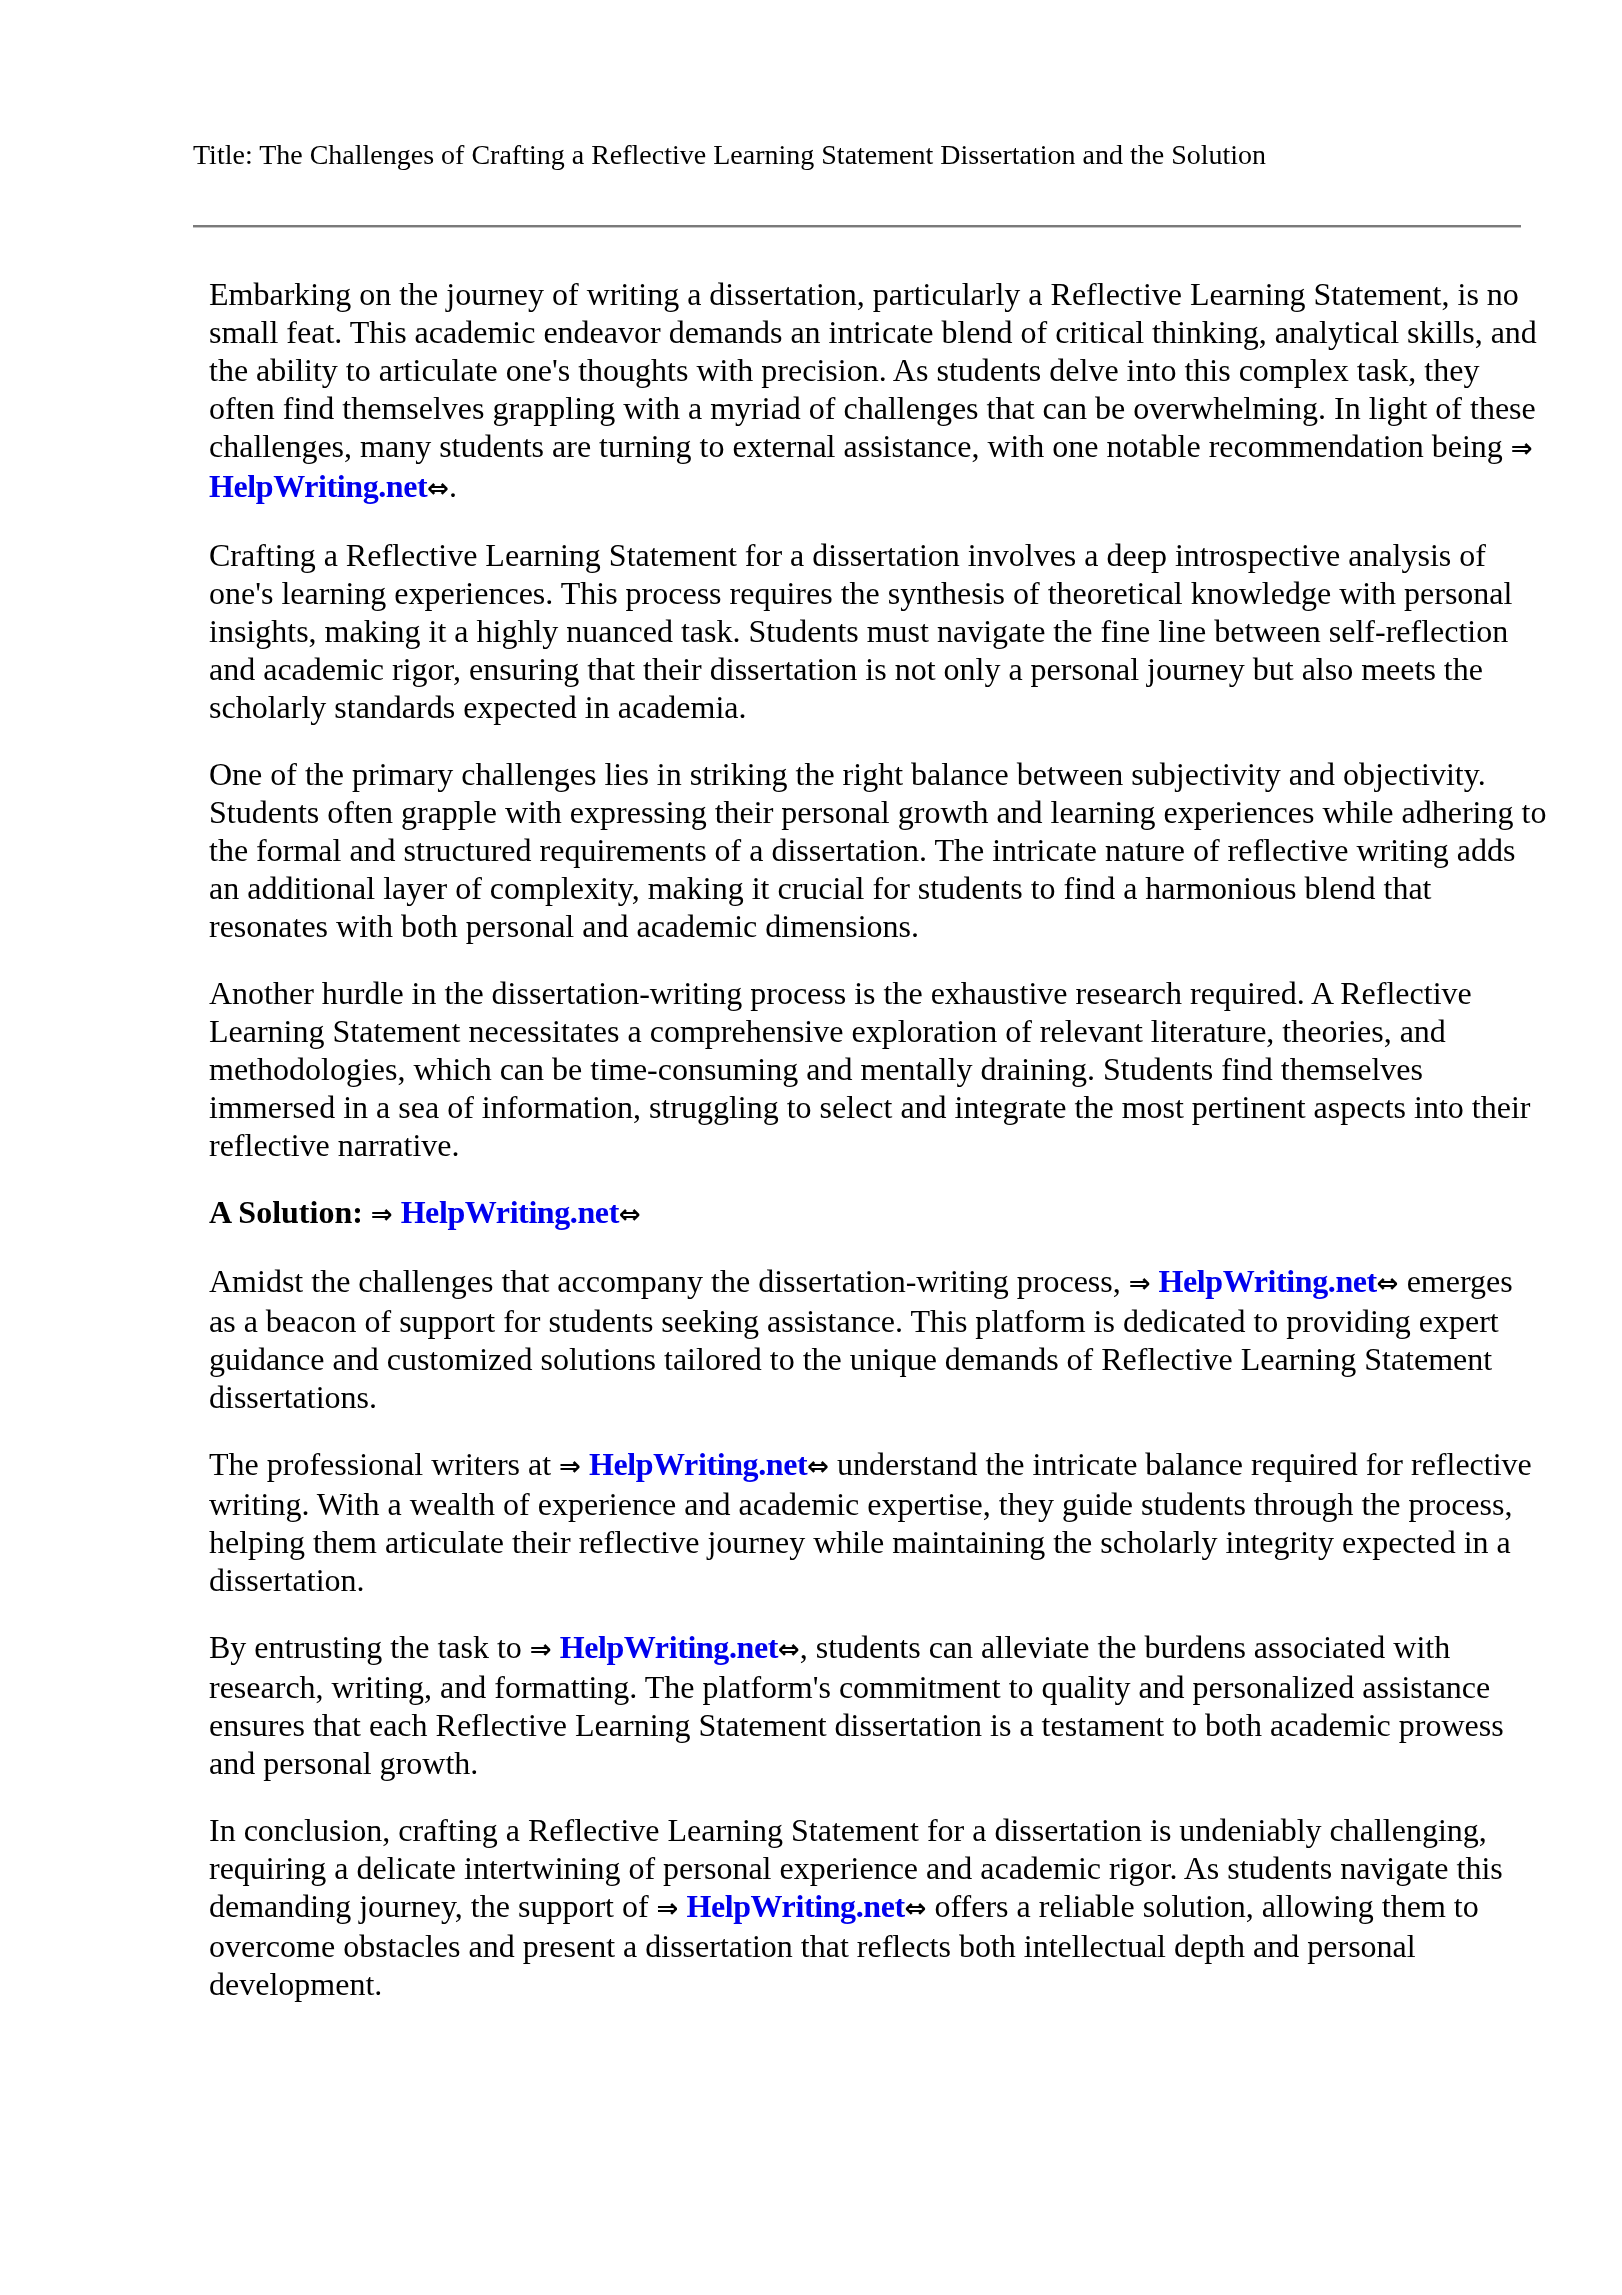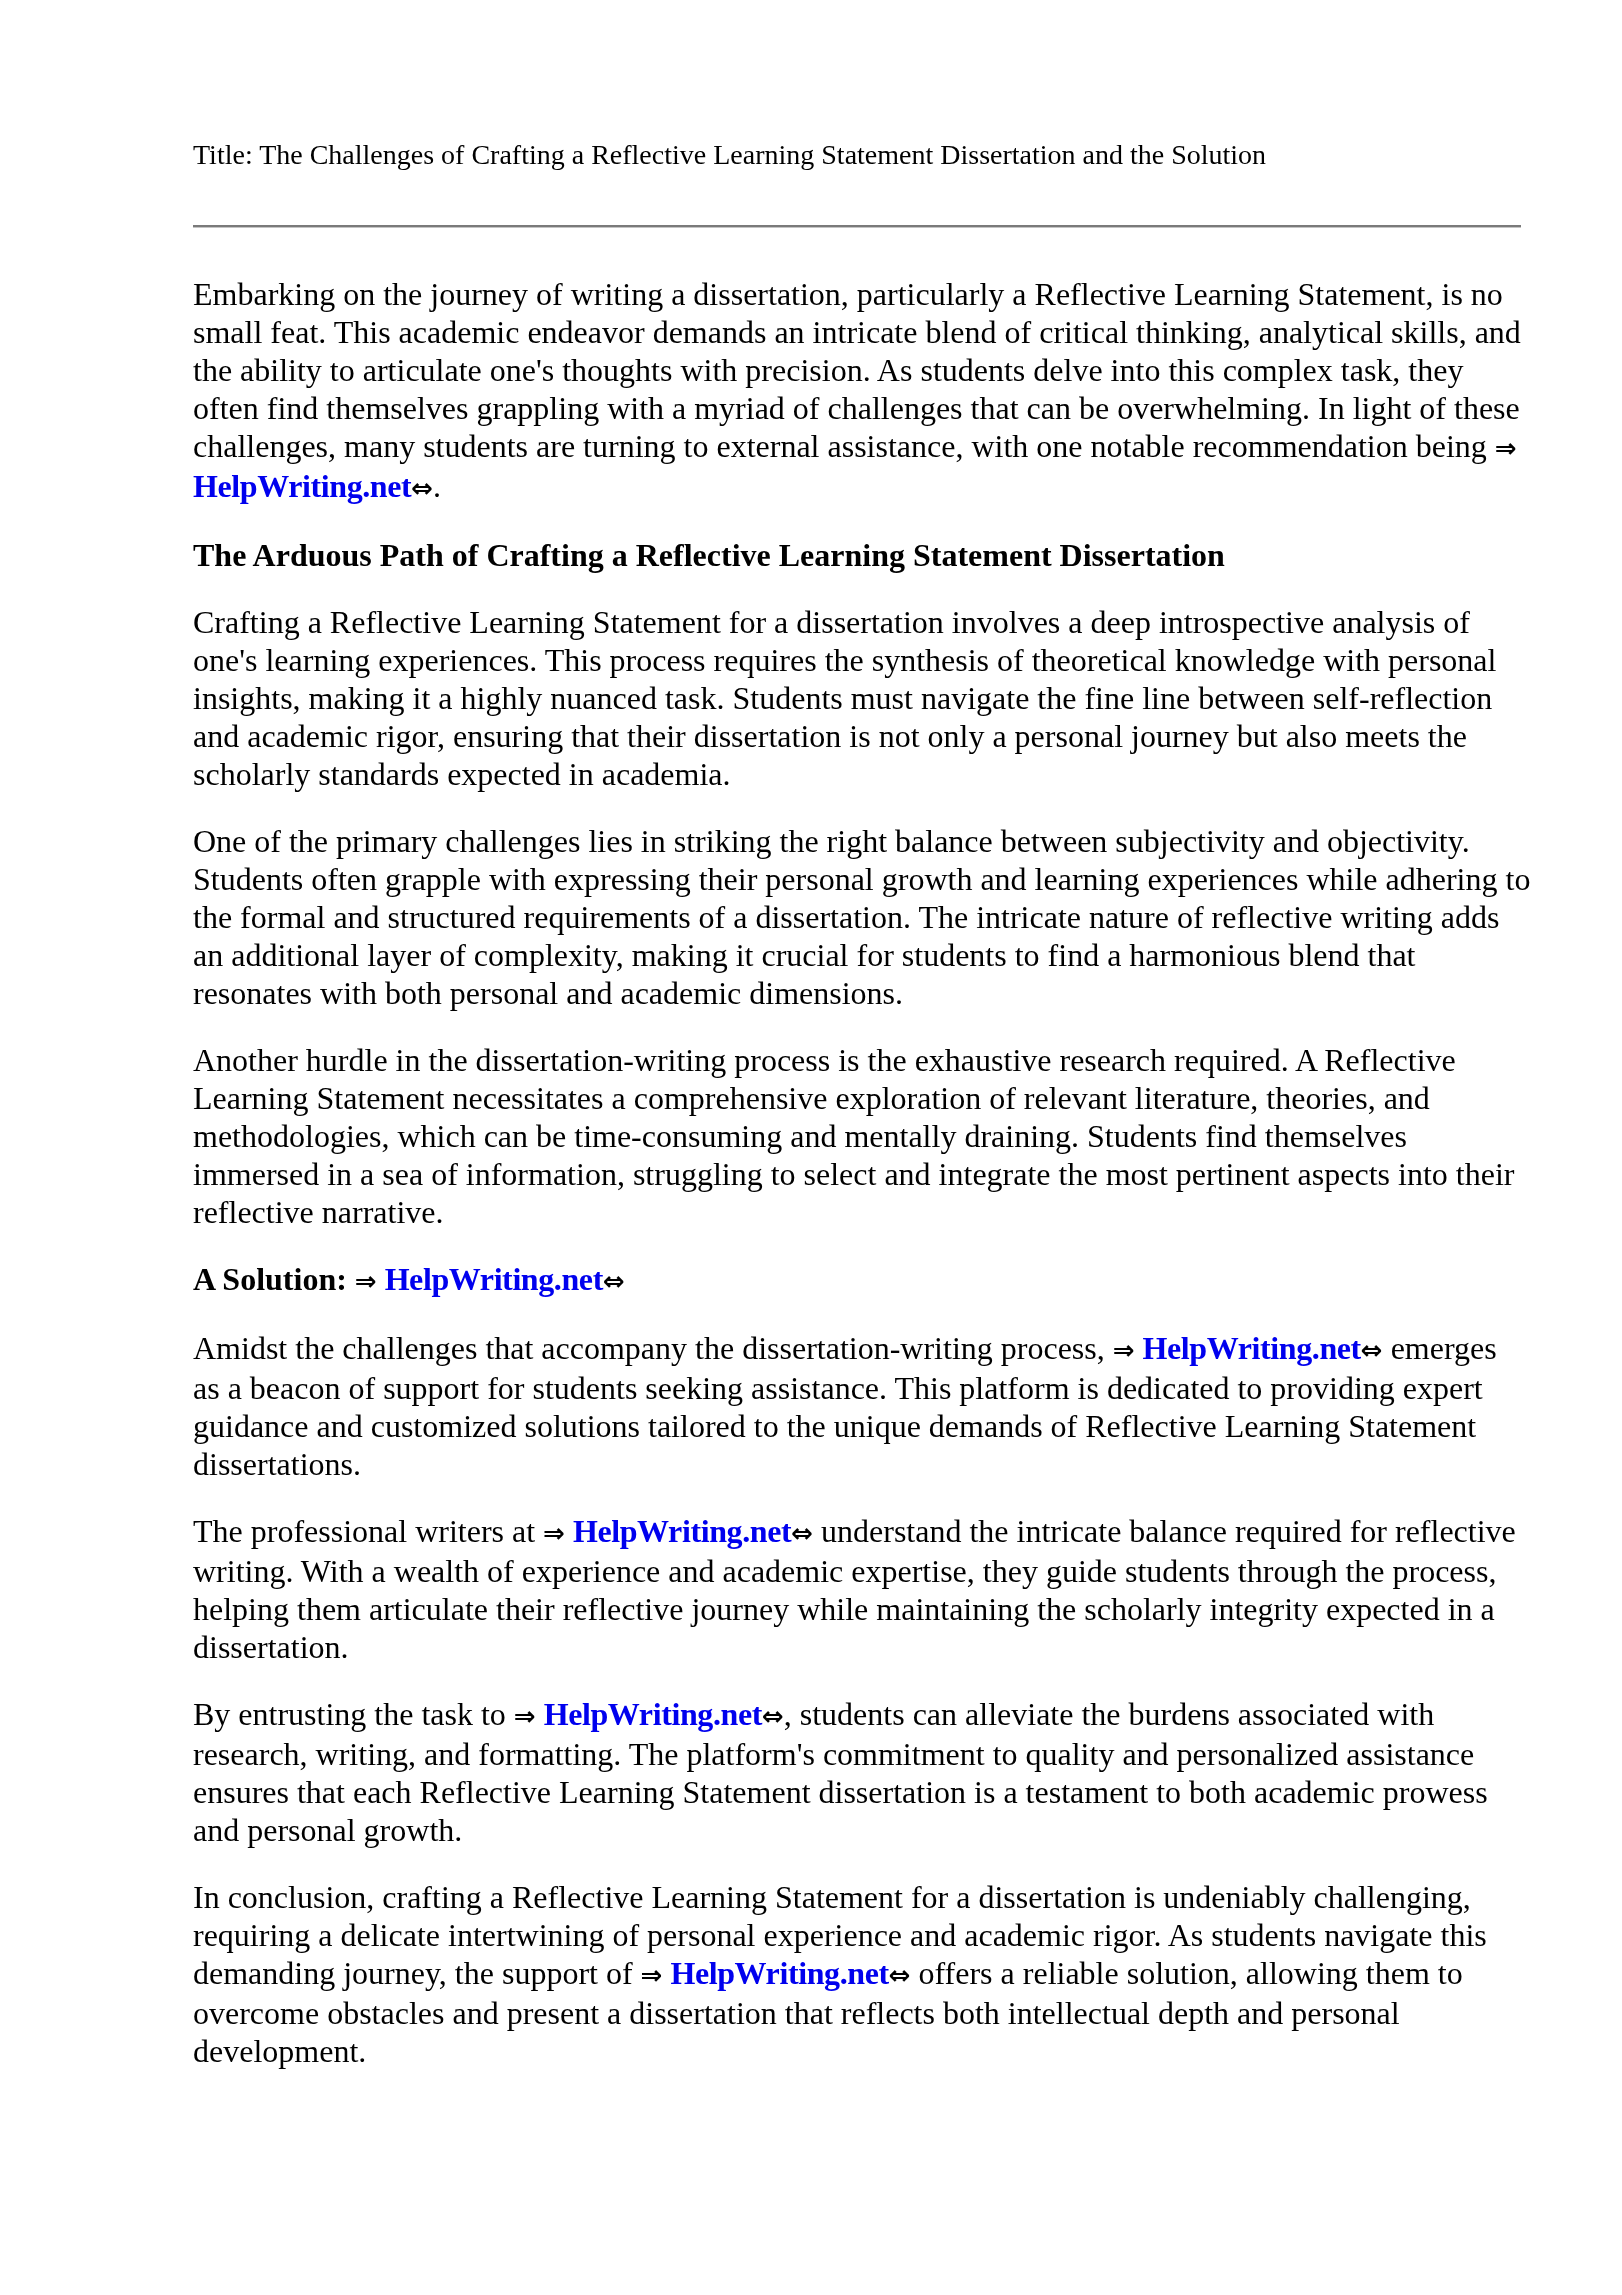--- a/index.html
+++ b/index.html
@@ -35,21 +35,21 @@
     position: absolute;
     left: 0;
     top: 225px;
     width: 1328px;
     height: 2.3px;
     background: #7a7a7a;
     border-bottom: 1.5px solid #c4c4c4;
   }
   .content {
     position: absolute;
-    left: 0;
+    left: 16px;
     top: 275px;
     width: 1338px;
   }
   .content p, .content h2 {
     margin: 0 0 29px 0;
     font-size: 32px;
     line-height: 38px;
   }
   .content h2 {
     font-weight: bold;
@@ -70,21 +70,20 @@
 <body>
 
 <div class="page">
   <h1 class="doc-title">Title: The Challenges of Crafting a Reflective Learning Statement Dissertation and the Solution</h1>
   <div class="rule"></div>
 
   <div class="content">
 
     <p><span>Embarking on the journey of writing a dissertation, particularly a Reflective Learning Statement, is no small feat. This academic endeavor demands an intricate blend of critical thinking, analytical skills, and the ability to articulate one's thoughts with precision. As students delve into this complex task, they often find themselves grappling with a myriad of challenges that can be overwhelming. In light of these challenges, many students are turning to external assistance, with one notable recommendation being </span><span class="arrow">⇒</span> <a class="link" href="#">HelpWriting.net</a><span class="arrow">⇔</span><span>.</span></p>
 
-    <h2>The Arduous Path of Crafting a Reflective Learning Statement Dissertation</h2>
 
     <p>Crafting a Reflective Learning Statement for a dissertation involves a deep introspective analysis of one's learning experiences. This process requires the synthesis of theoretical knowledge with personal insights, making it a highly nuanced task. Students must navigate the fine line between self-reflection and academic rigor, ensuring that their dissertation is not only a personal journey but also meets the scholarly standards expected in academia.</p>
 
     <p>One of the primary challenges lies in striking the right balance between subjectivity and objectivity. Students often grapple with expressing their personal growth and learning experiences while adhering to the formal and structured requirements of a dissertation. The intricate nature of reflective writing adds an additional layer of complexity, making it crucial for students to find a harmonious blend that resonates with both personal and academic dimensions.</p>
 
     <p>Another hurdle in the dissertation-writing process is the exhaustive research required. A Reflective Learning Statement necessitates a comprehensive exploration of relevant literature, theories, and methodologies, which can be time-consuming and mentally draining. Students find themselves immersed in a sea of information, struggling to select and integrate the most pertinent aspects into their reflective narrative.</p>
 
     <h2><span>A Solution: </span><span class="arrow">⇒</span> <a class="link" href="#">HelpWriting.net</a><span class="arrow">⇔</span></h2>
 
     <p><span>Amidst the challenges that accompany the dissertation-writing process, </span><span class="arrow">⇒</span> <a class="link" href="#">HelpWriting.net</a><span class="arrow">⇔</span><span> emerges as a beacon of support for students seeking assistance. This platform is dedicated to providing expert guidance and customized solutions tailored to the unique demands of Reflective Learning Statement dissertations.</span></p>

